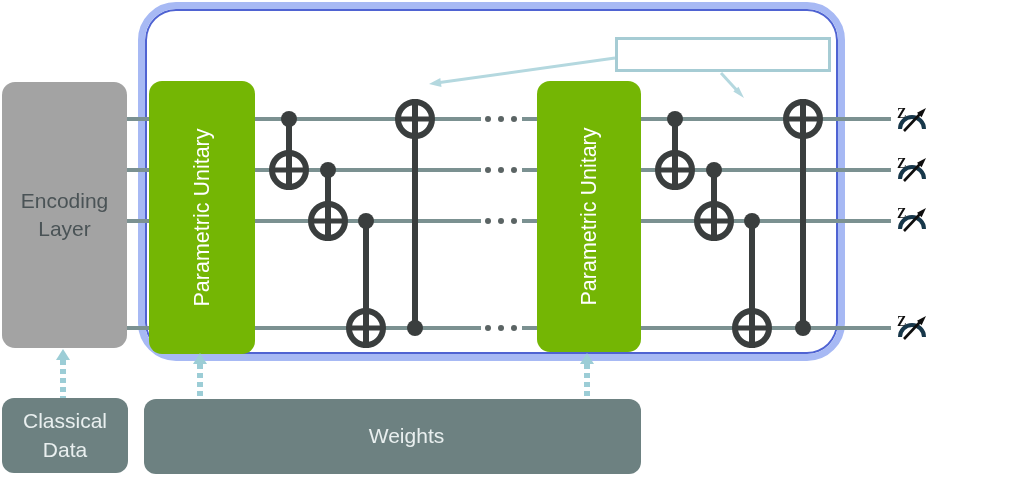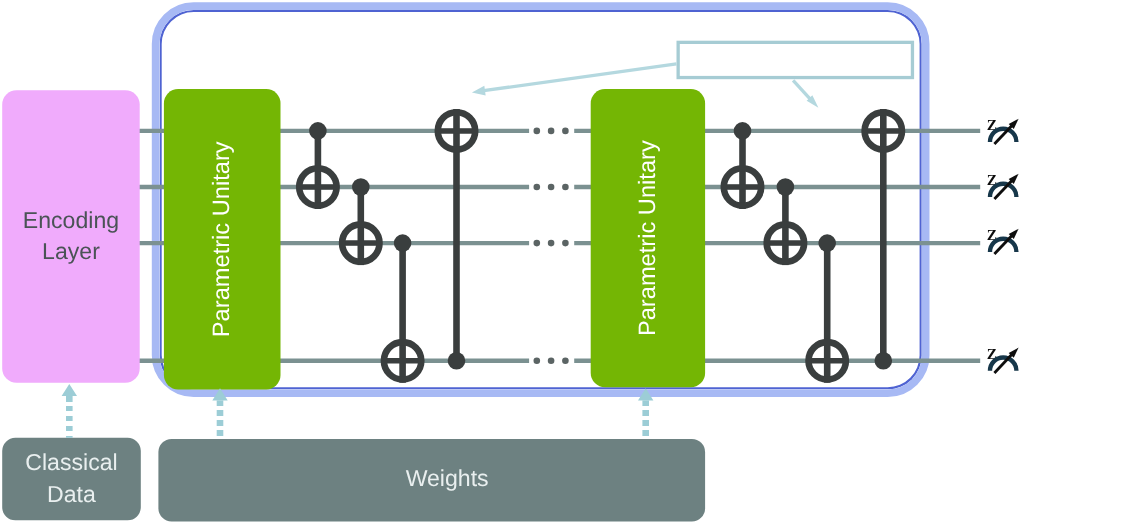--- a/index.html
+++ b/index.html
@@ -6,21 +6,21 @@
   .canvas{position:relative;width:1024px;height:480px;background:#ffffff;overflow:hidden;
           font-family:"Liberation Sans",sans-serif;}
   .layer{position:absolute;left:0;top:0;pointer-events:none;}
   #circuit-layer{z-index:3;}
   #annotation-layer{z-index:6;}
   .strip{position:absolute;left:480px;top:98px;width:43px;height:299px;background:#ffffff;z-index:1;}
   .blue-rect{position:absolute;left:138px;top:2px;width:707px;height:359px;box-sizing:border-box;
              border:7px solid #a7b9f4;border-radius:38px;box-shadow:inset 0 0 0 2px #4f63d2;z-index:2;}
   .box{position:absolute;display:flex;align-items:center;justify-content:center;
        text-align:center;box-sizing:border-box;}
-  .encoding{left:2px;top:82px;width:125px;height:266px;background:#f0abfc;border-radius:13px;
+  .encoding{left:2px;top:82px;width:125px;height:266px;background:#a3a3a3;border-radius:13px;
             color:#4a5356;font-size:21px;line-height:1.35;z-index:4;padding:0 6px;}
   .pu{background:#74b604;border-radius:13px;z-index:4;}
   .pu1{left:149px;top:81px;width:106px;height:273px;}
   .pu2{left:537px;top:81px;width:104px;height:271px;}
   .pu .vtext{transform:rotate(-90deg);white-space:nowrap;color:#ffffff;font-size:21.5px;}
   .gray{background:#6d8181;border-radius:12px;color:#e9efef;font-size:21px;line-height:1.35;z-index:4;}
   .classical{left:2px;top:398px;width:126px;height:75px;padding:0 8px;}
   .weights{left:144px;top:399px;width:497px;height:75px;padding-left:28px;}
   .meter{position:absolute;left:891px;width:46px;height:38px;z-index:4;}
   .meter svg{display:block;}

